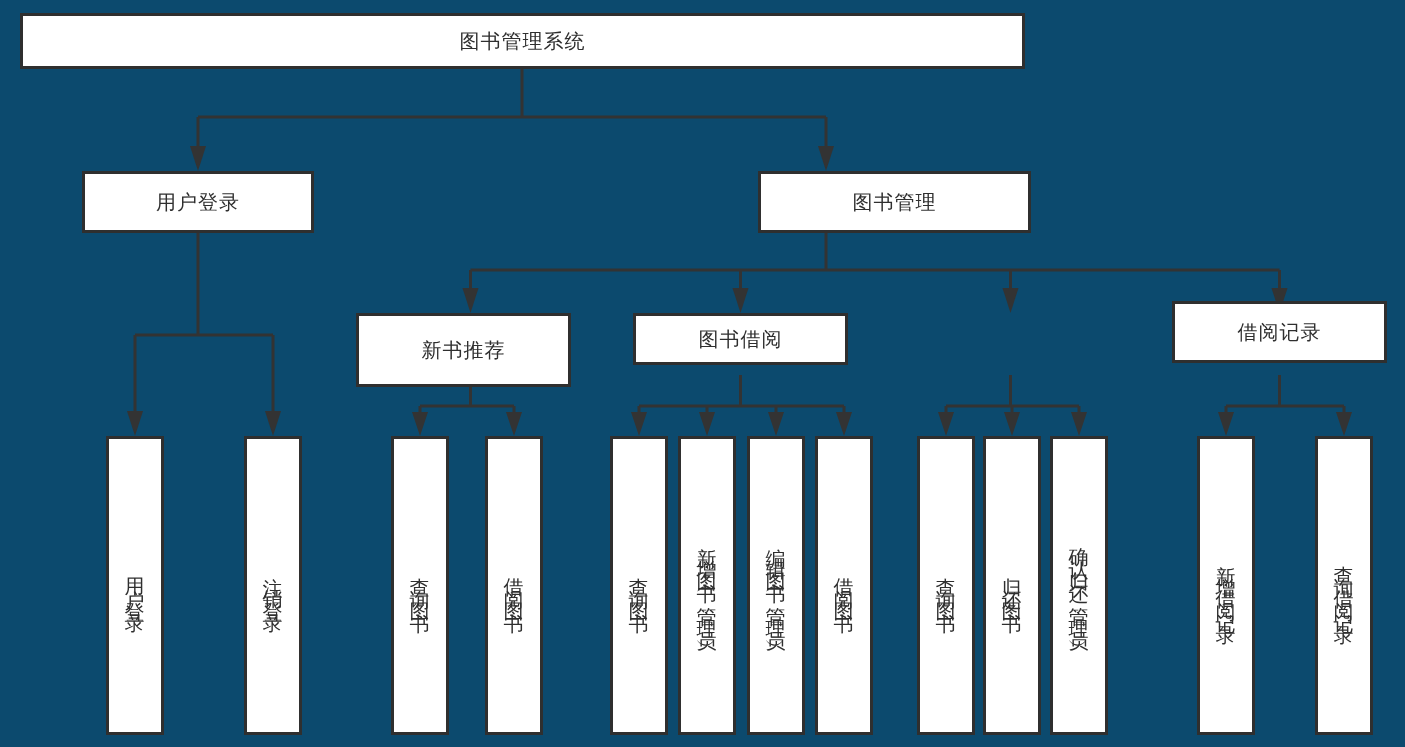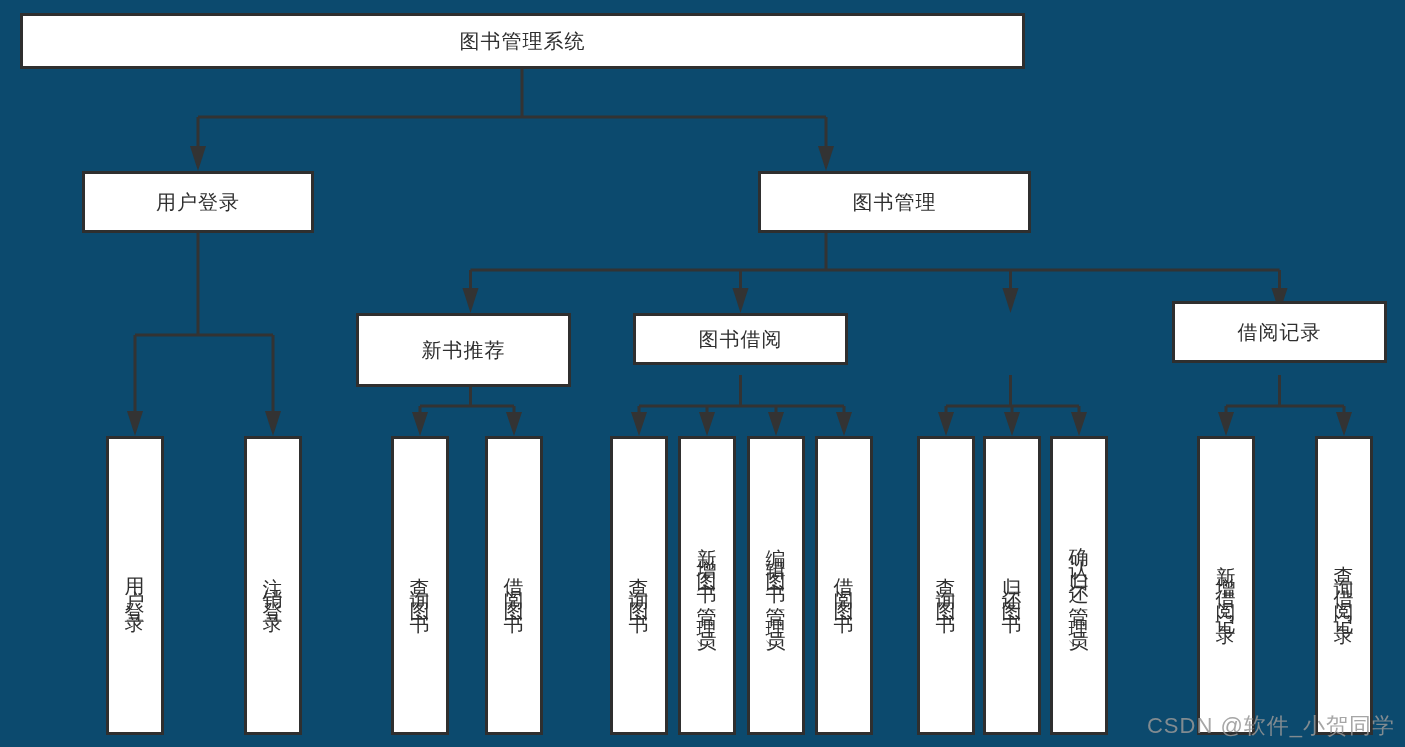--- a/index.html
+++ b/index.html
@@ -154,15 +154,14 @@
     <span>确认归还（管理员）</span>
   </div>
 
   <div class="node v-box" style="left:1197px; top:436px; width:58px; height:299px;">
     <span>新增借阅记录</span>
   </div>
   <div class="node v-box" style="left:1315px; top:436px; width:58px; height:299px;">
     <span>查询借阅记录</span>
   </div>
 
-  <div class="watermark">CSDN @软件_小贺同学</div>
 
 </div>
 
 </body></html>

